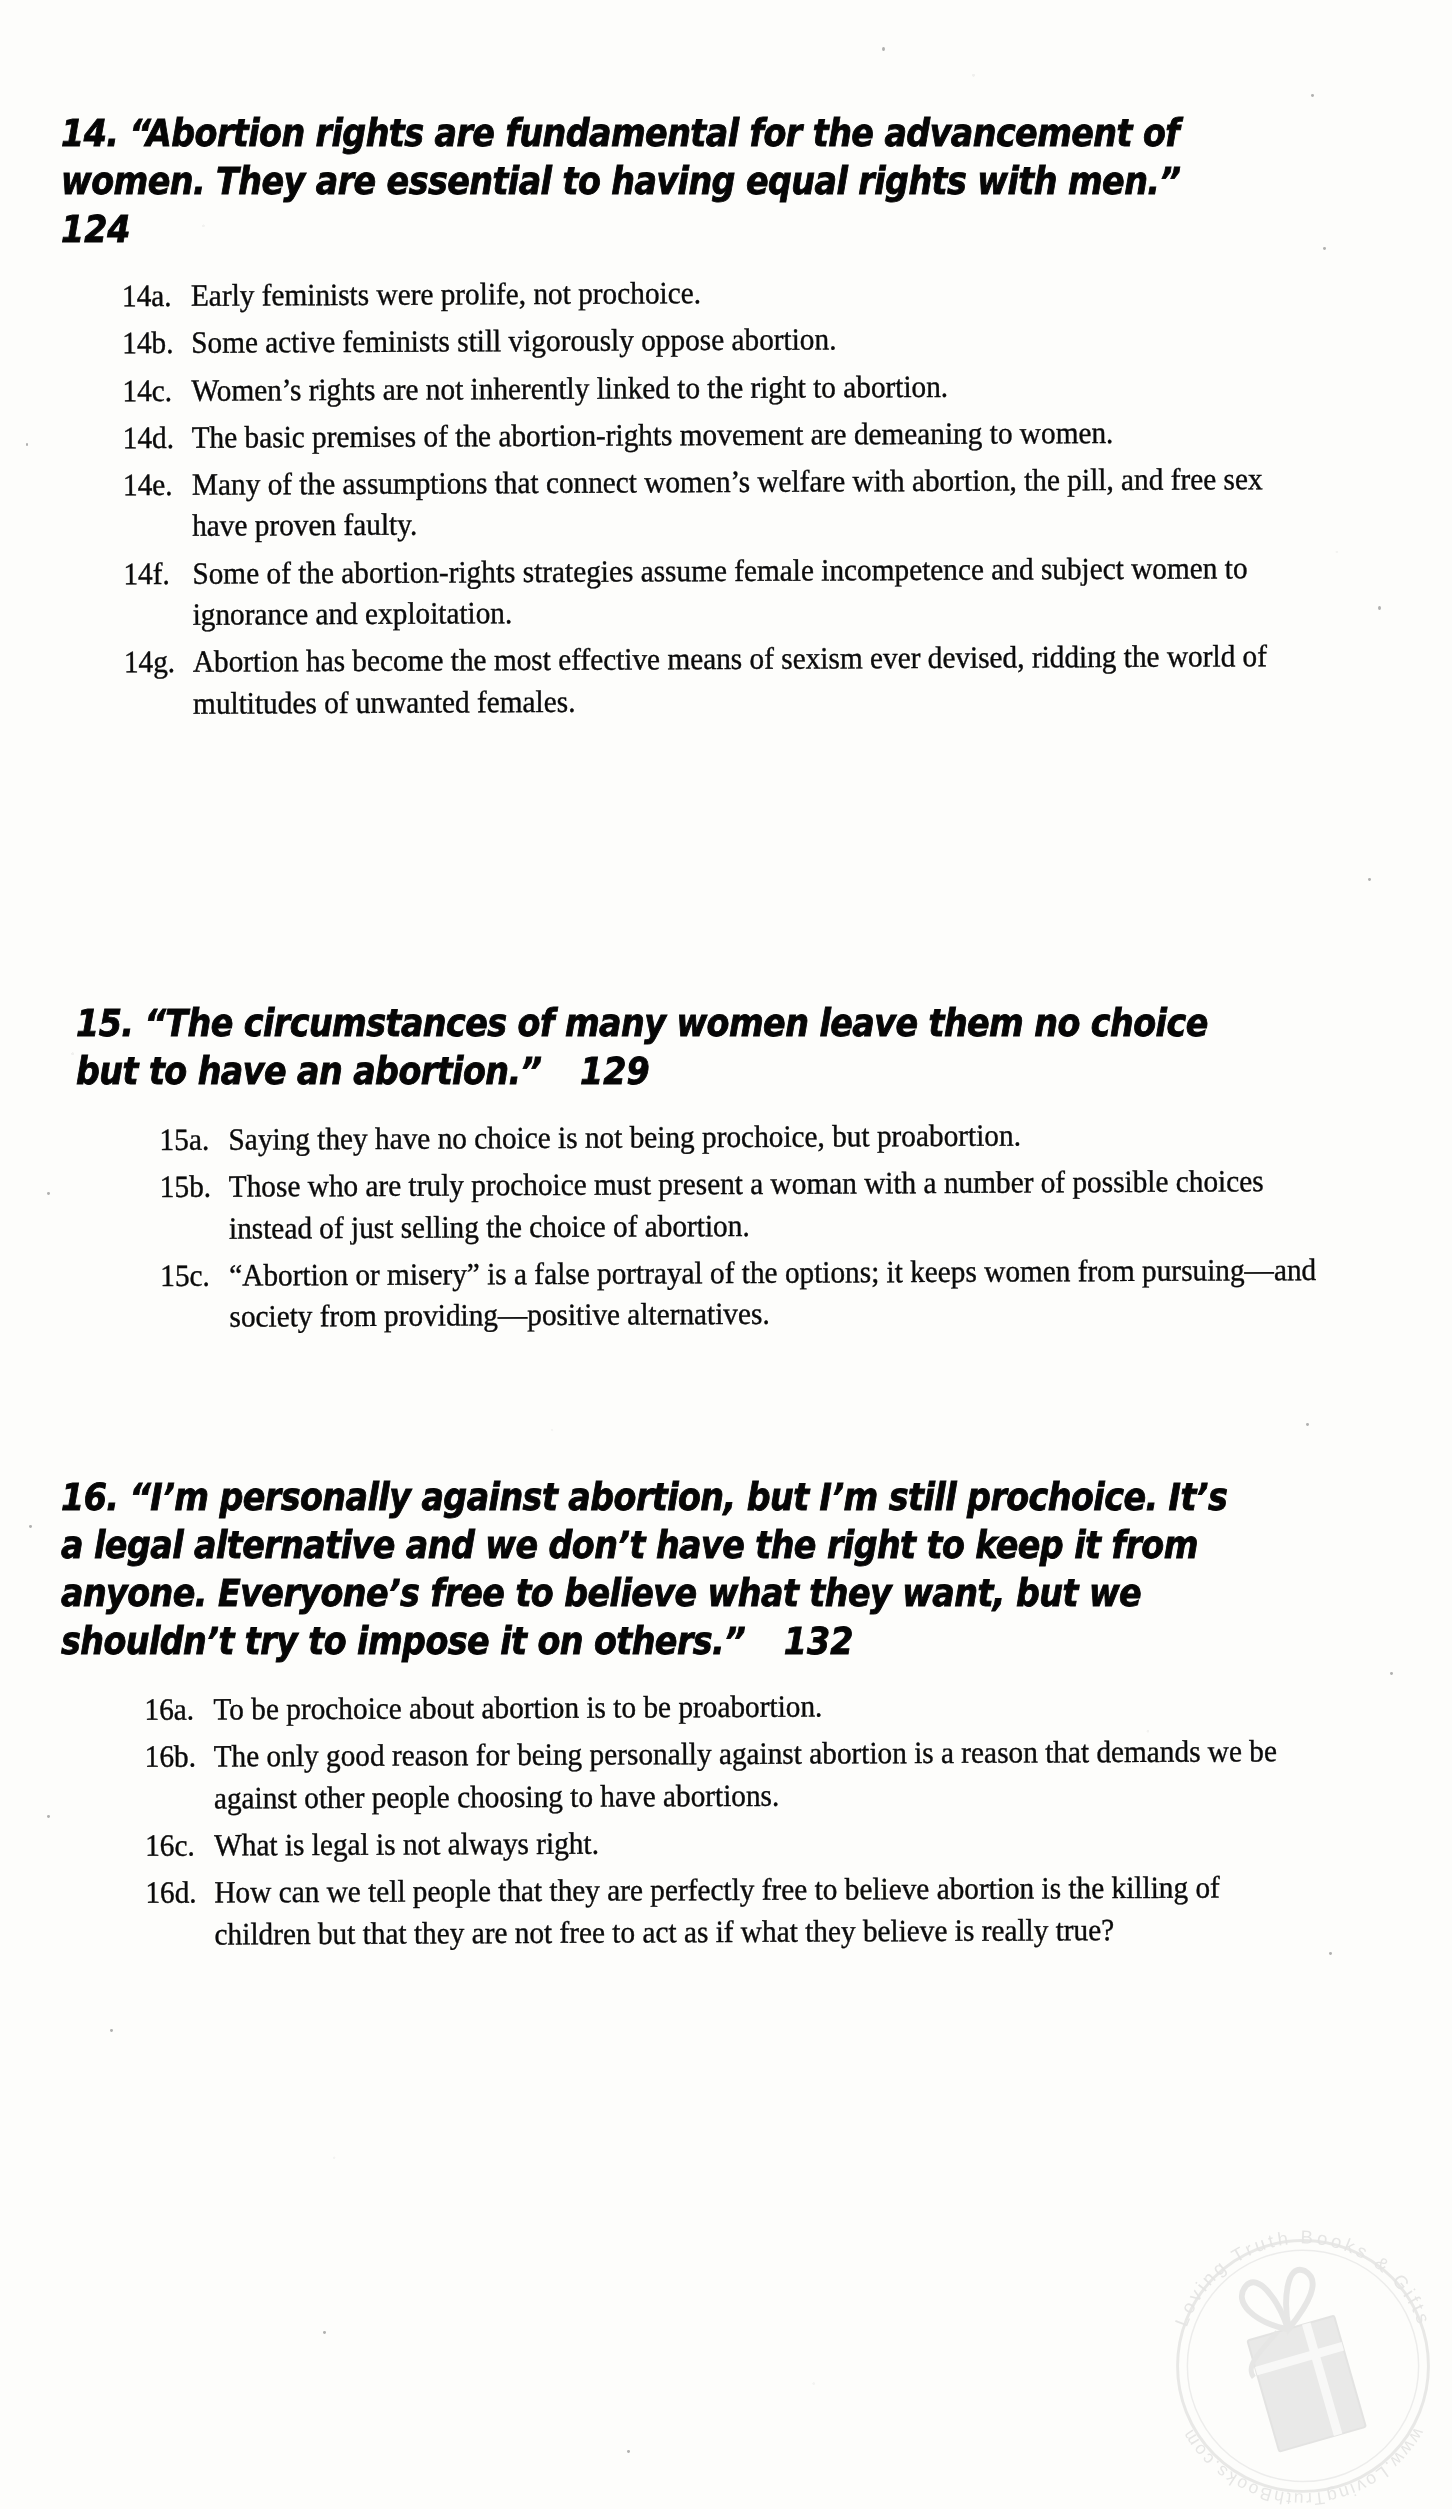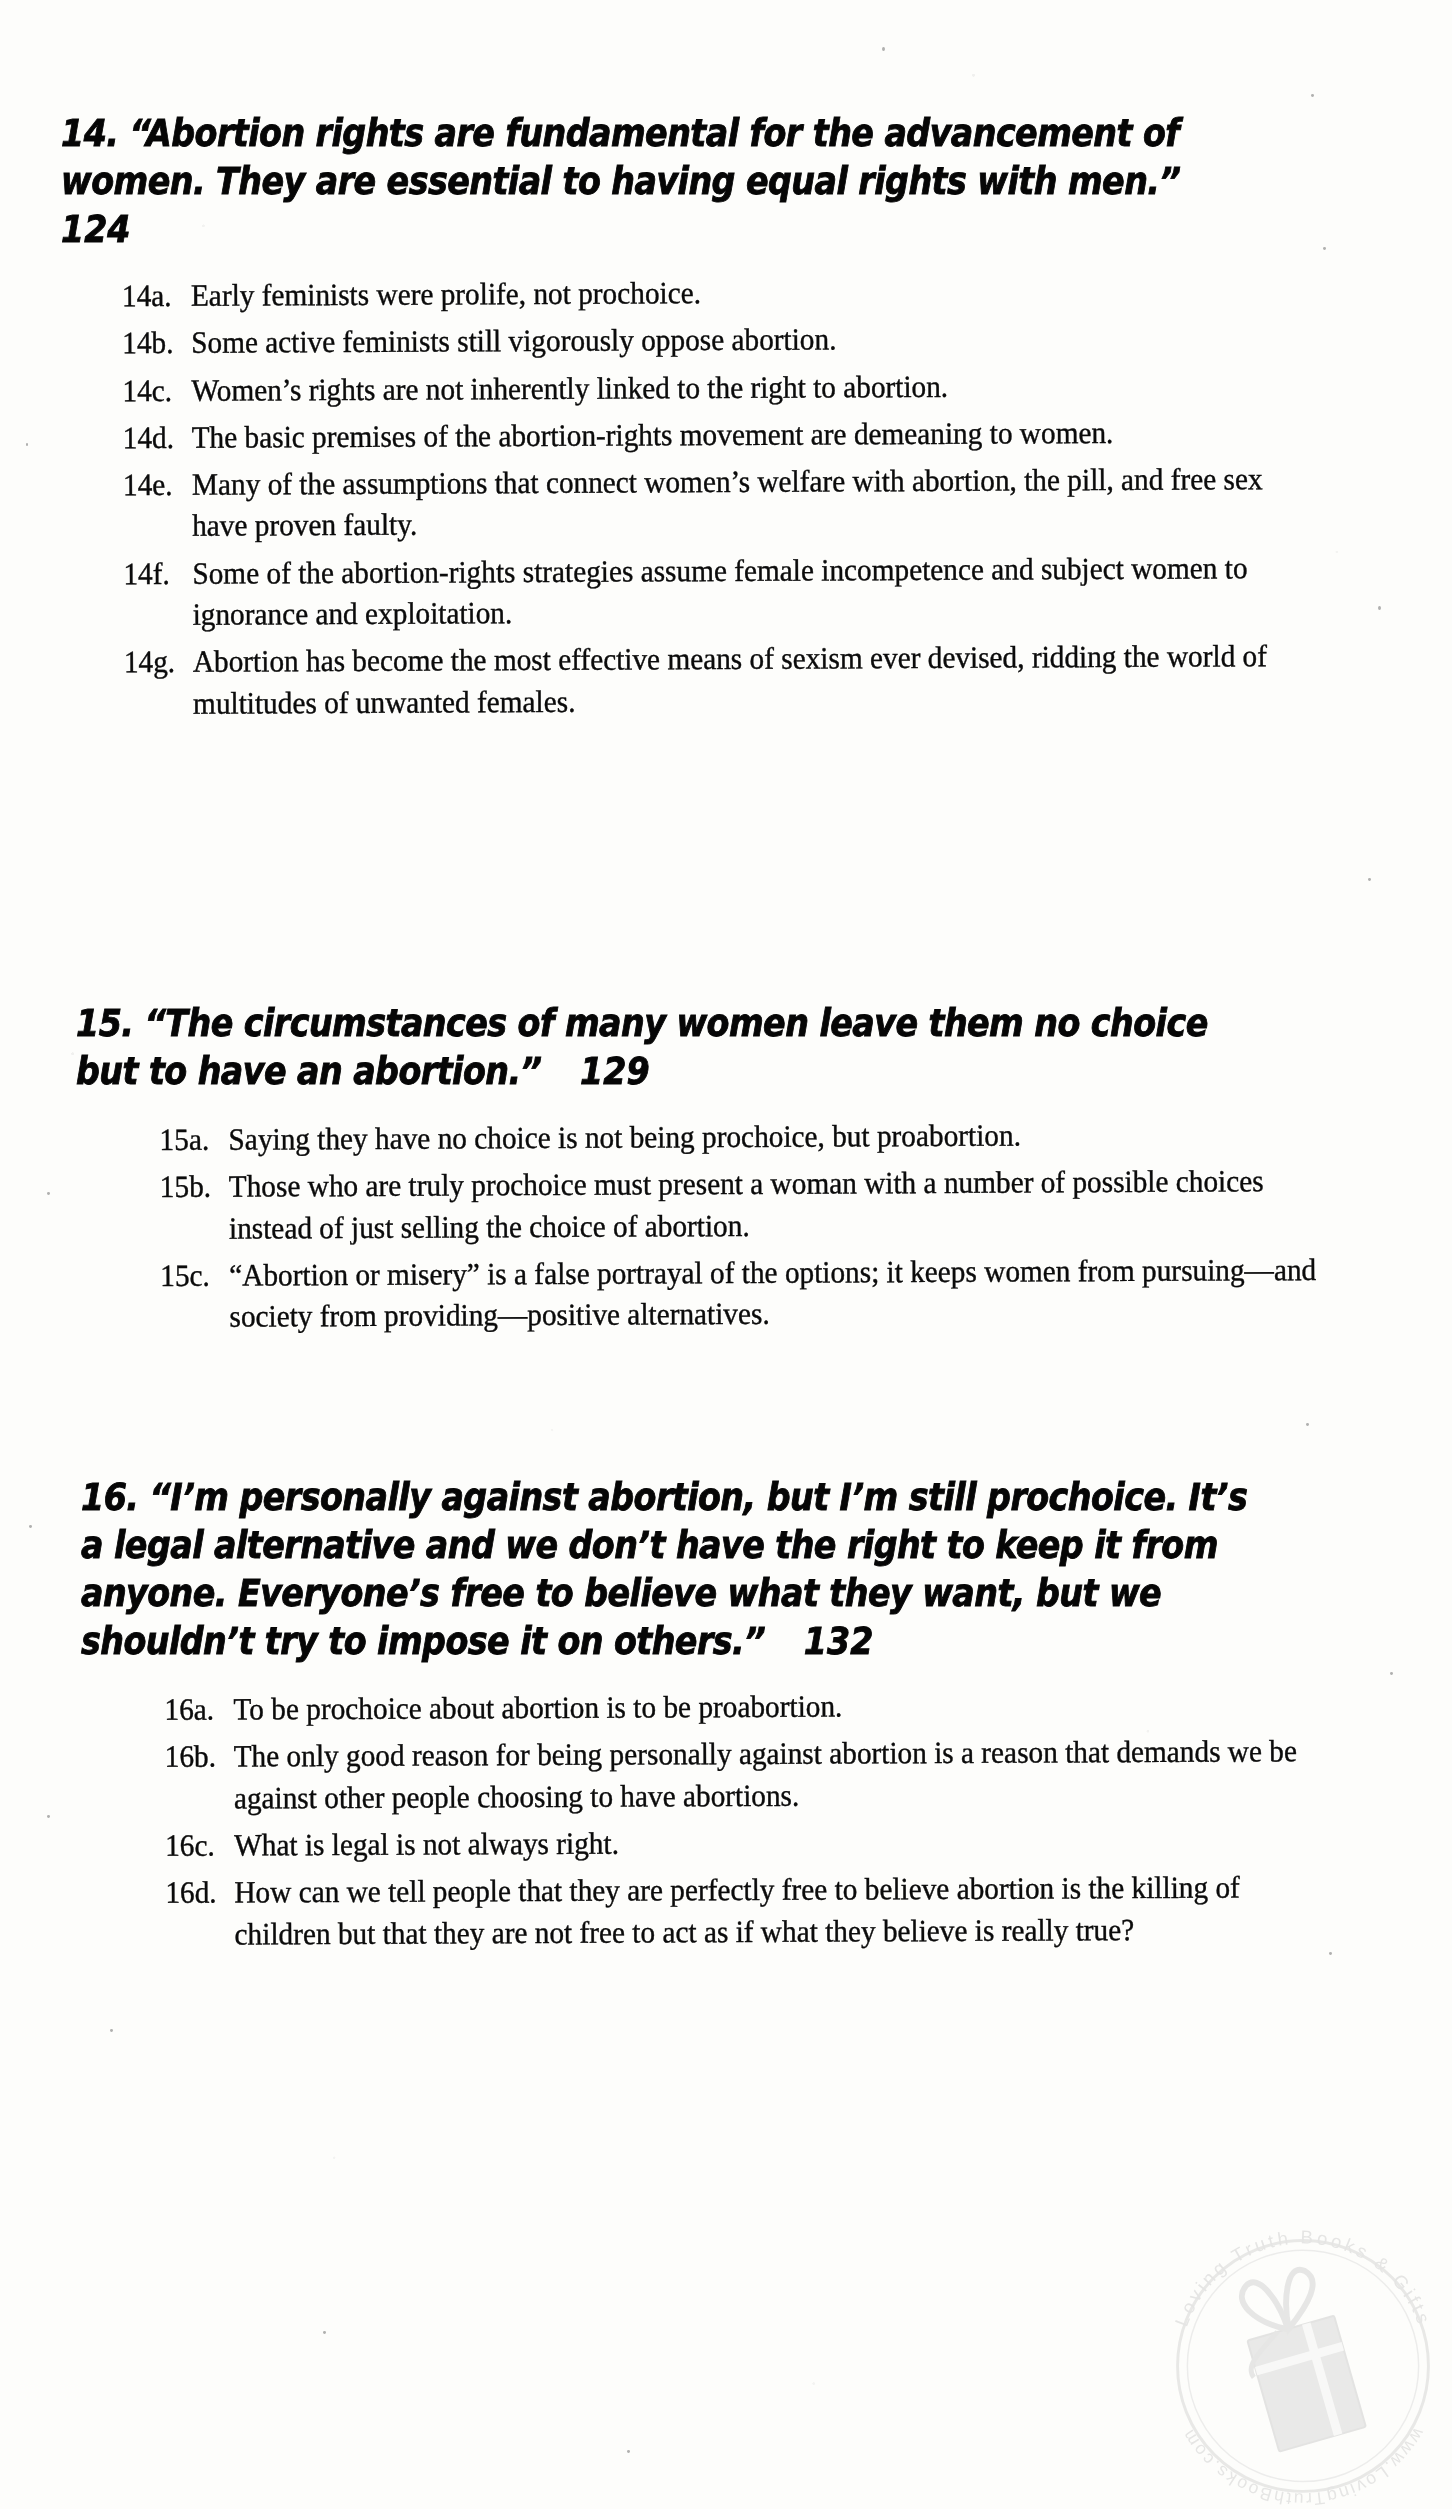--- a/index.html
+++ b/index.html
@@ -100,21 +100,21 @@
 
   
   .sec14 { position: absolute; left: 61px; top: 110px; width: 1313px; }
   .sec14 .points { margin-top: 17.6px; padding-left: 62px; width: 1264px; }
   .sec14 .point { margin-bottom: 5.9px; }
 
   .sec15 { position: absolute; left: 76px; top: 1000px; width: 1313px; }
   .sec15 .points { margin-top: 19.6px; padding-left: 84px; width: 1240px; }
   .sec15 .point { margin-bottom: 5.9px; }
 
-  .sec16 { position: absolute; left: 61px; top: 1474px; width: 1313px; margin-left: 20px; }
+  .sec16 { position: absolute; left: 61px; top: 1474px; width: 1313px; }
   .sec16 .points { margin-top: 19.6px; padding-left: 84px; width: 1240px; }
   .sec16 .point { margin-bottom: 5.9px; }
 
   
   .sec14 .points { transform: rotate(-0.30deg); }
   .sec15 .points { transform: rotate(-0.30deg); }
   .sec16 .points { transform: rotate(-0.28deg); }
   .sec14 .qhead, .sec15 .qhead, .sec16 .qhead { }
 
   

